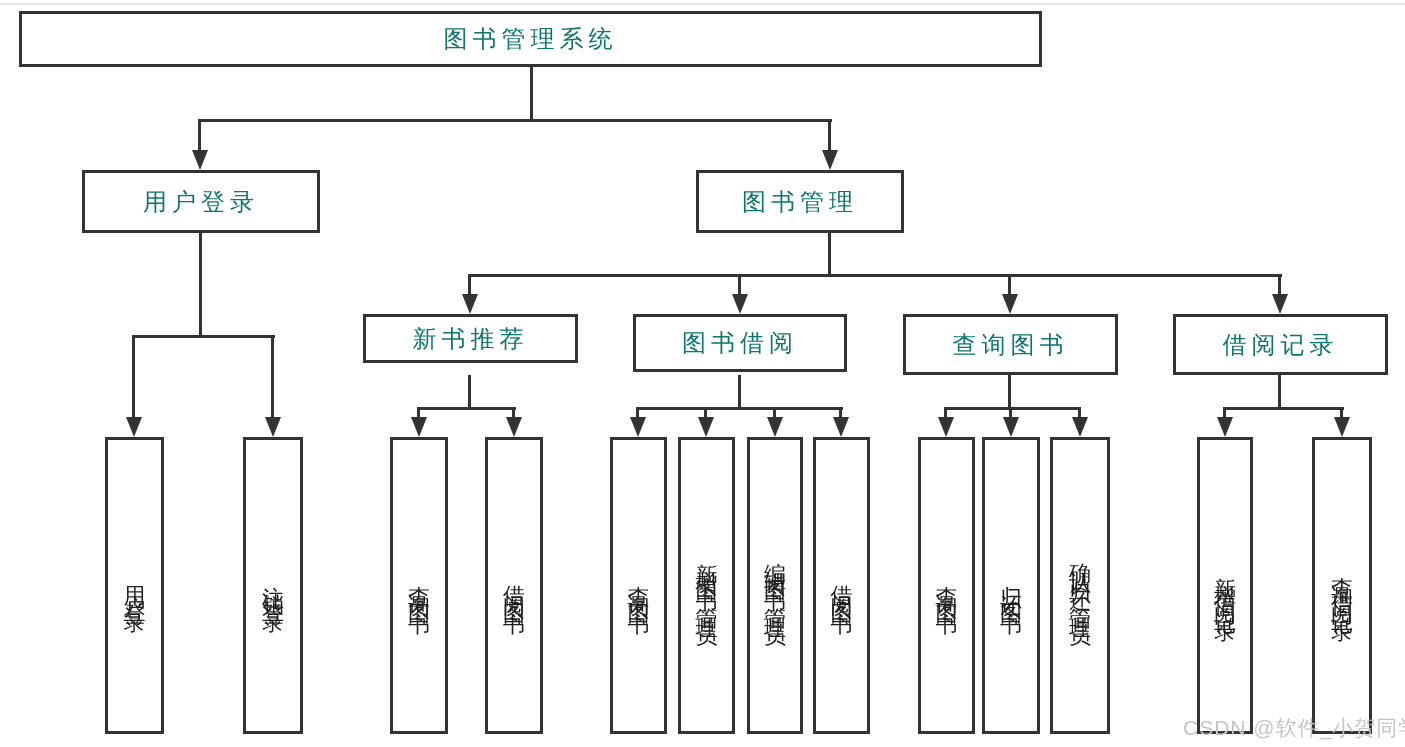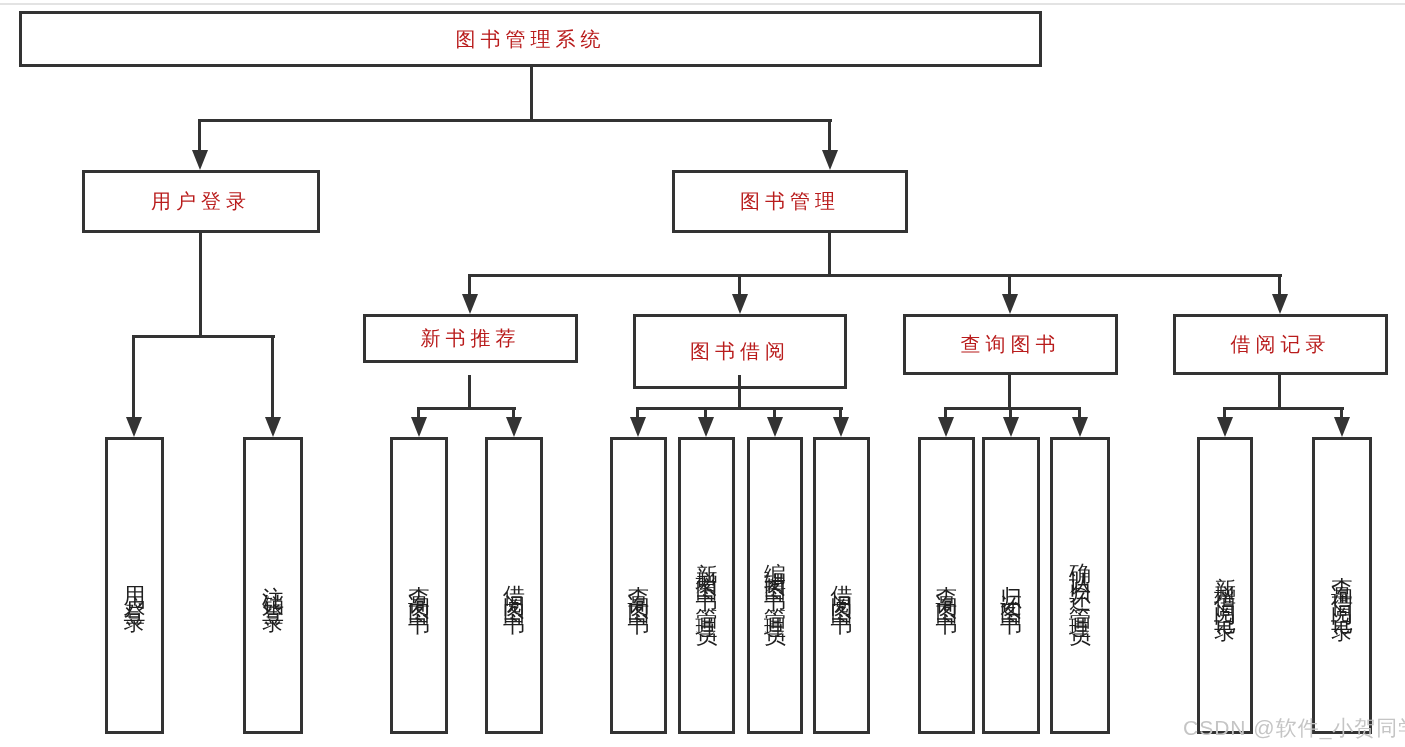--- a/index.html
+++ b/index.html
@@ -4,21 +4,21 @@
 <style>
   html,body{margin:0;padding:0;background:#ffffff;}
   .canvas{
     position:relative;width:1405px;height:747px;background:#ffffff;overflow:hidden;
     font-family:"Liberation Sans","DejaVu Sans",sans-serif;color:#222222;
   }
   .box{
     position:absolute;box-sizing:border-box;background:#ffffff;border:3px solid #333333;
     display:flex;align-items:center;justify-content:center;text-align:center;
   }
-  .hlabel{font-size:20px;letter-spacing:5px;color:#b91c1c;white-space:nowrap;}
+  .hlabel{font-size:24px;letter-spacing:5px;color:#0f766e;white-space:nowrap;}
   .leaf span{
     writing-mode:vertical-rl;text-orientation:mixed;
     font-size:22px;letter-spacing:9px;color:#1f1f1f;line-height:1;
   }
   .vline{position:absolute;width:3px;background:#333333;}
   .hline{position:absolute;height:3px;background:#333333;}
   .arrow{
     position:absolute;width:0;height:0;
     border-left:8px solid transparent;border-right:8px solid transparent;
     border-top:20px solid #333333;
@@ -43,21 +43,21 @@
   <div class="vline" style="left:530px;top:67px;height:54px"></div>
   <div class="hline" style="left:199px;top:119px;width:633px"></div>
   <div class="vline" style="left:198px;top:119px;height:33px"></div>
   <div class="arrow" style="left:192px;top:150px"></div>
   <div class="vline" style="left:828px;top:119px;height:33px"></div>
   <div class="arrow" style="left:822px;top:150px"></div>
 
   <div class="box" style="left:82px;top:170px;width:238px;height:63px">
     <span class="hlabel">用户登录</span>
   </div>
-  <div class="box" style="left:672px;top:170px;width:236px;height:63px">
+  <div class="box" style="left:696px;top:170px;width:208px;height:63px">
     <span class="hlabel">图书管理</span>
   </div>
 
   <div class="vline" style="left:199px;top:233px;height:104px"></div>
   <div class="hline" style="left:133px;top:335px;width:142px"></div>
   <div class="vline" style="left:132px;top:335px;height:84px"></div>
   <div class="arrow" style="left:126px;top:417px"></div>
   <div class="vline" style="left:271px;top:335px;height:84px"></div>
   <div class="arrow" style="left:265px;top:417px"></div>
 
@@ -68,21 +68,21 @@
   <div class="vline" style="left:738px;top:274px;height:22px"></div>
   <div class="arrow" style="left:732px;top:294px"></div>
   <div class="vline" style="left:1008px;top:274px;height:22px"></div>
   <div class="arrow" style="left:1002px;top:294px"></div>
   <div class="vline" style="left:1278px;top:274px;height:22px"></div>
   <div class="arrow" style="left:1272px;top:294px"></div>
 
   <div class="box" style="left:363px;top:314px;width:215px;height:49px">
     <span class="hlabel">新书推荐</span>
   </div>
-  <div class="box" style="left:633px;top:314px;width:214px;height:75px">
+  <div class="box" style="left:633px;top:314px;width:214px;height:58px">
     <span class="hlabel">图书借阅</span>
   </div>
   <div class="box" style="left:903px;top:314px;width:215px;height:61px">
     <span class="hlabel">查询图书</span>
   </div>
   <div class="box" style="left:1173px;top:314px;width:215px;height:61px">
     <span class="hlabel">借阅记录</span>
   </div>
 
   <div class="vline" style="left:468px;top:375px;height:34px"></div>

